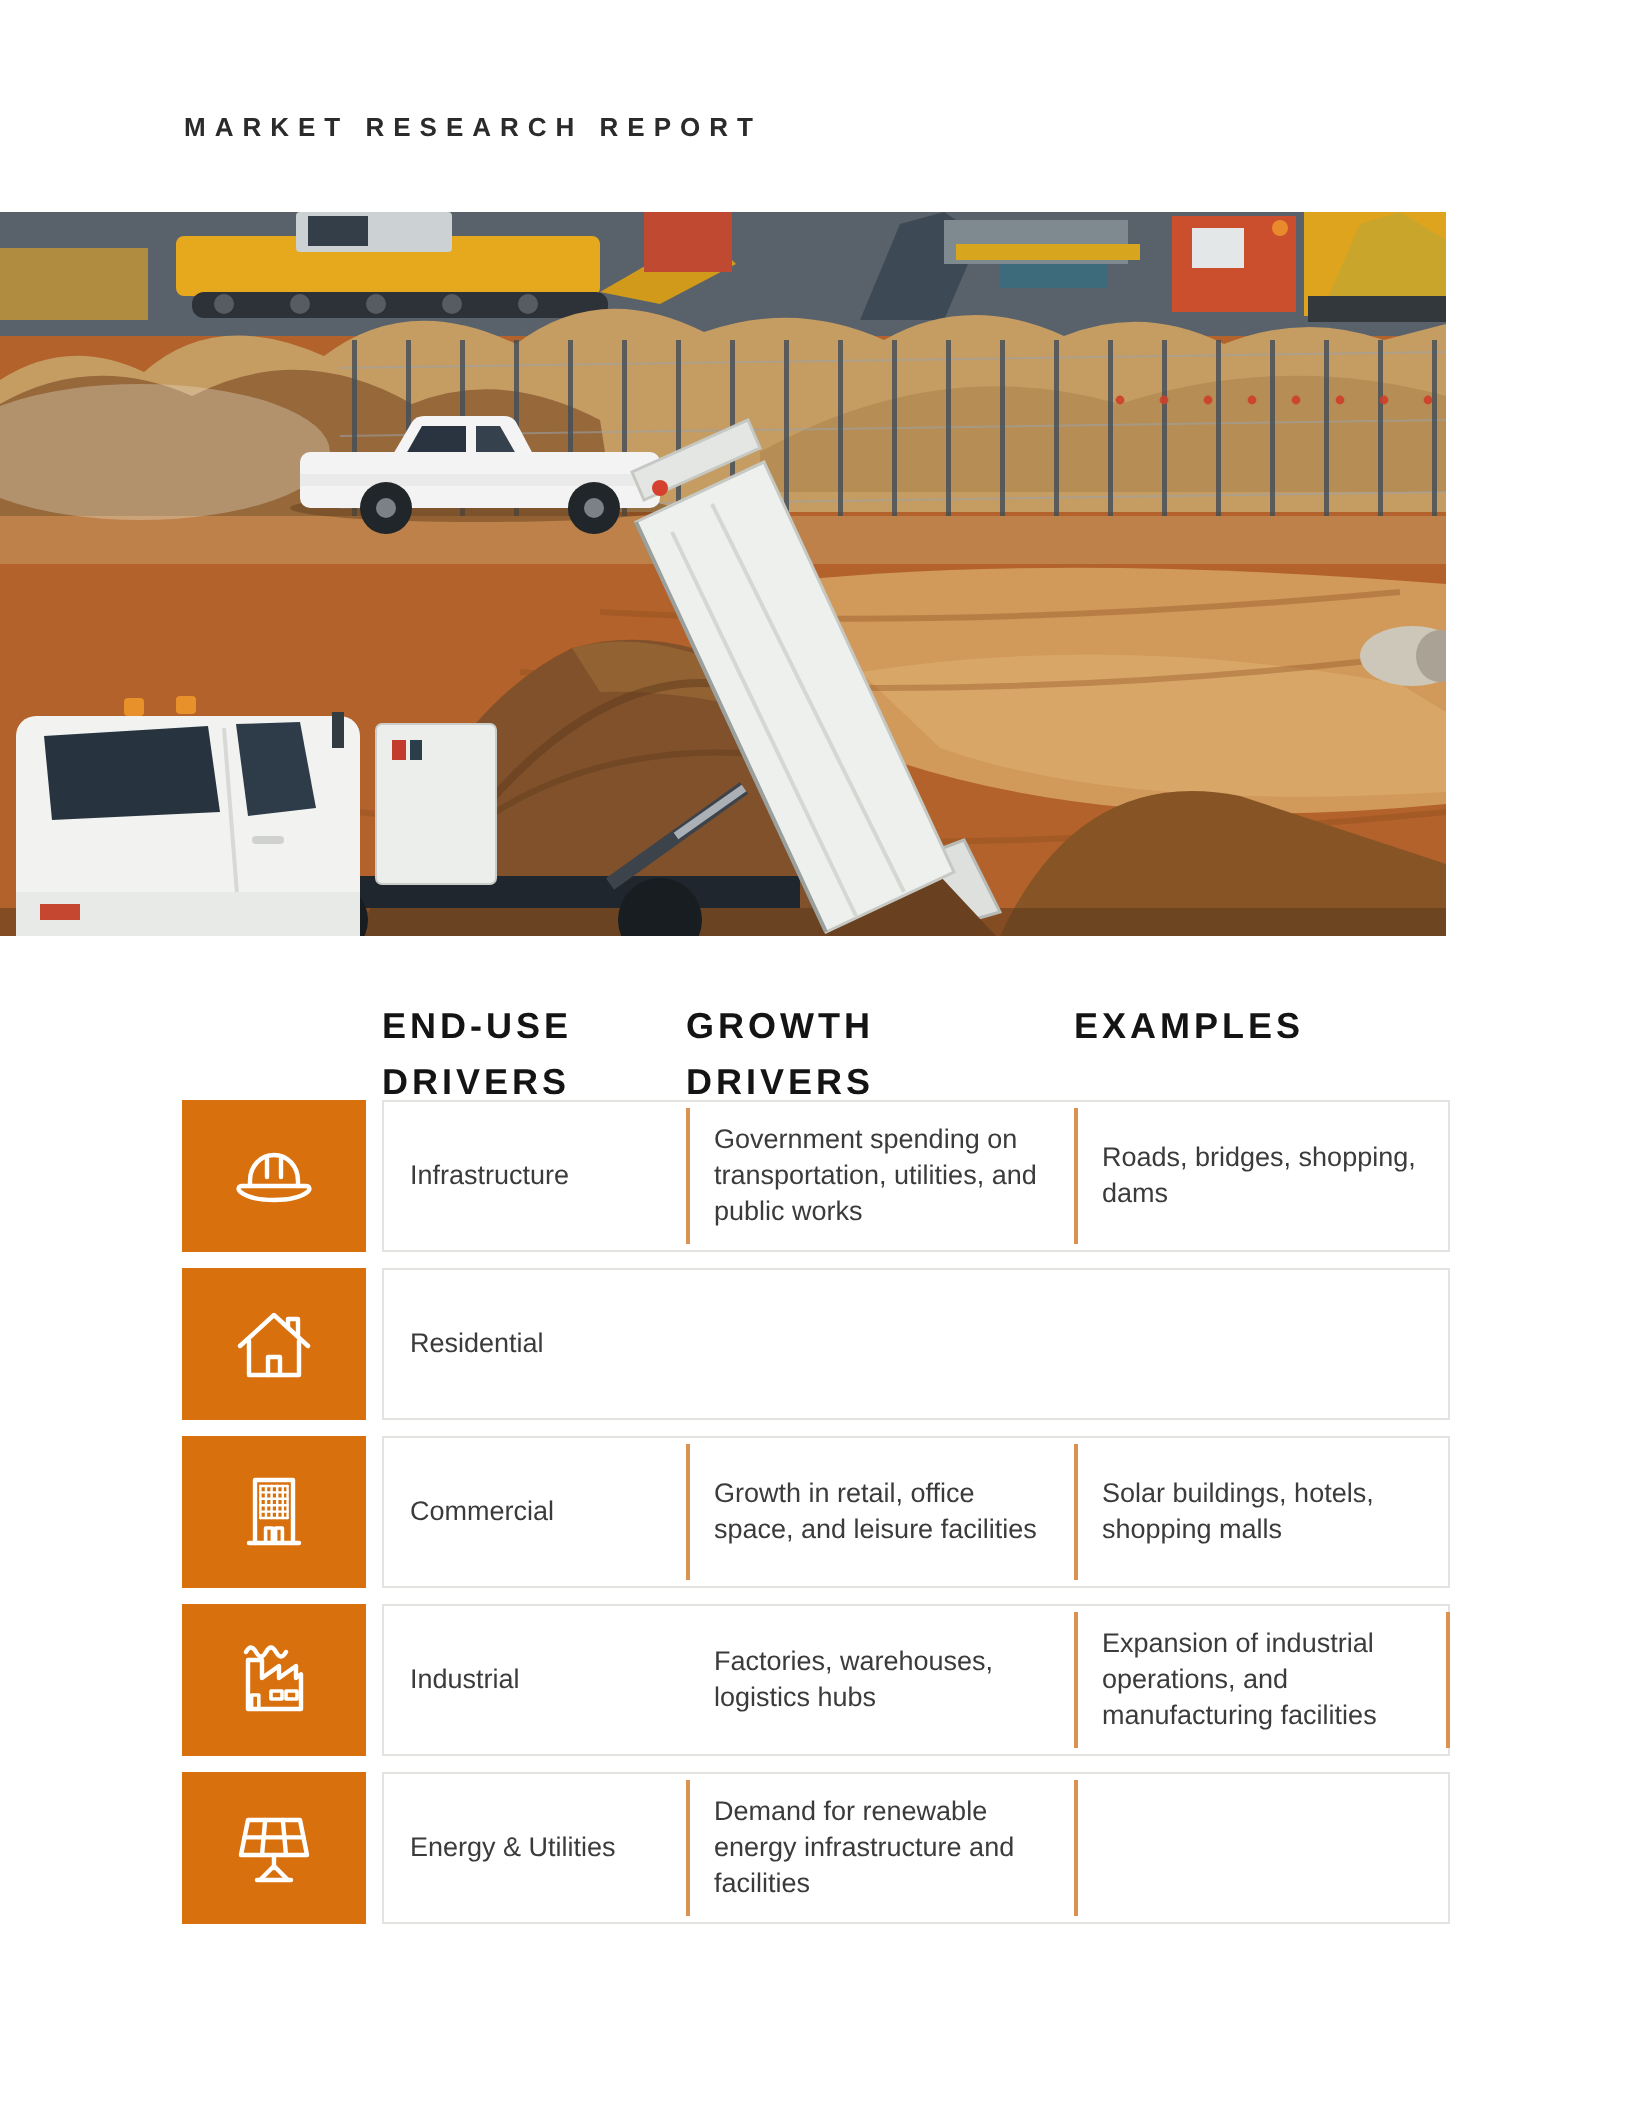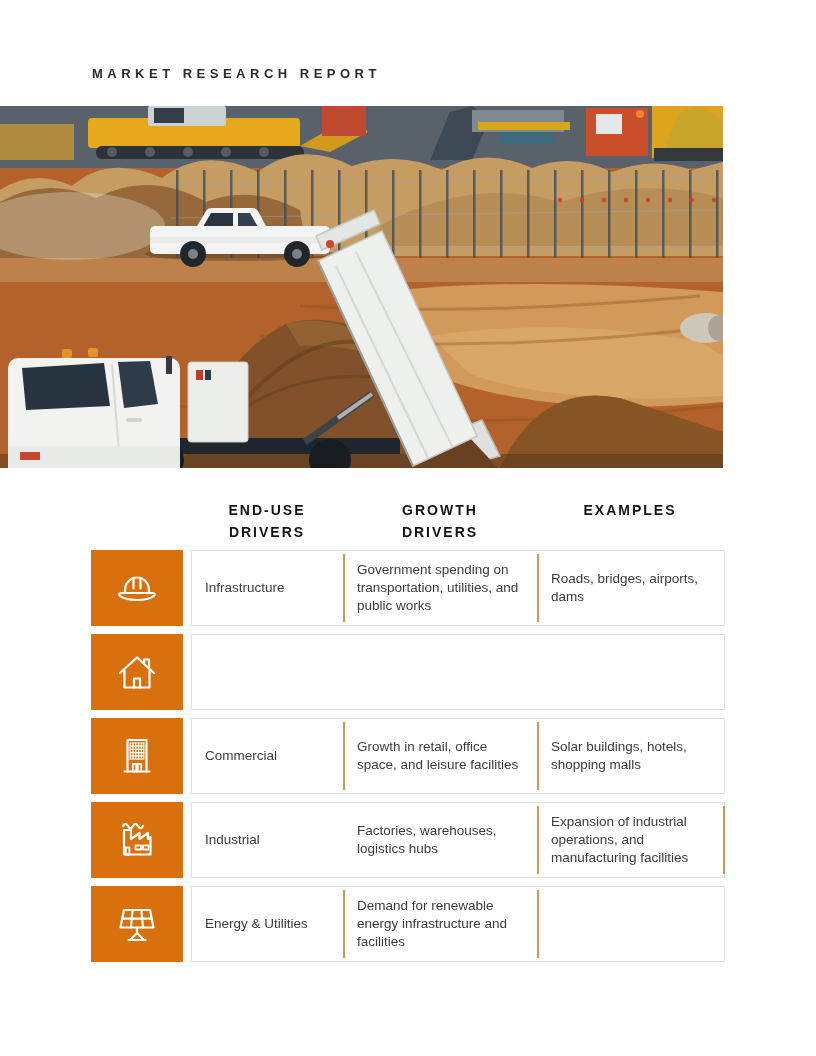--- a/index.html
+++ b/index.html
@@ -1,33 +1,33 @@
 <!DOCTYPE html>
 <html style="--accent: #D8700E; --divider: #DB9250;"><head>
 <meta charset="utf-8">
 <style>
   html,body{margin:0;padding:0;background:#ffffff;}
   .page{
     position:relative;width:816px;height:1056px;background:#fff;
     font-family:"Liberation Sans",sans-serif;overflow:hidden;
   }
   .kicker{
-    position:absolute;left:92px;top:66px;
+    position:absolute;left:92px;top:56px;
     font-size:13px;font-weight:600;letter-spacing:4.5px;color:#2b2b2b;
   }
   .photo{
     position:absolute;left:0;top:106px;width:723px;height:362px;overflow:hidden;
   }
   .photo svg{display:block;width:723px;height:362px;}
   .thead{
     position:absolute;left:191px;top:500px;width:532px;
     display:grid;grid-template-columns:152px 194px 1fr;
   }
   .th{
-    text-align:center;font-size:14px;font-weight:700;letter-spacing:2px;
+    font-size:18px;font-weight:700;letter-spacing:2px;
     color:#141414;line-height:1.55;
   }
   .th span{display:block;}
   .rows{
     position:absolute;left:91px;top:550px;width:634px;
     display:flex;flex-direction:column;gap:8px;
   }
   .row{display:flex;gap:8px;height:76px;}
   .icon-box{
     width:92px;height:76px;flex:none;background:var(--accent,#D8700E);
@@ -194,34 +194,35 @@
       <div class="icon-box">
         <svg class="icn" width="48" height="48" viewBox="0 0 48 48" fill="none" stroke="#fff" stroke-width="2.2" stroke-linecap="round" stroke-linejoin="round">
           <path d="M12 29 V26.5 C12 19 17.3 13.5 24 13.5 C30.7 13.5 36 19 36 26.5 V29"></path>
           <path d="M20.5 15.5 V24.5 M27.5 15.5 V24.5"></path>
           <path d="M8 29 H40 C41.8 29 42.3 30.8 40.9 31.9 C37.6 34.5 31.3 36 24 36 C16.7 36 10.4 34.5 7.1 31.9 C5.7 30.8 6.2 29 8 29 Z"></path>
         </svg>
       </div>
       <div class="card">
         <div class="cell">Infrastructure</div>
         <div class="cell mid">Government spending on transportation, utilities, and public works</div>
-        <div class="cell">Roads, bridges, airports, dams</div>
+        <div class="cell">Roads, bridges, shopping, dams</div>
       </div>
     </div>
 
     <div class="row">
       <div class="icon-box">
         <svg class="icn" width="48" height="48" viewBox="0 0 48 48" fill="none" stroke="#fff" stroke-width="2.2" stroke-linecap="round" stroke-linejoin="round">
           <path d="M7 25 L24 9.5 L41 25"></path>
           <path d="M31 15.8 V11.5 H36 V20.3"></path>
           <path d="M11.5 22.5 V39.5 H36.5 V22.5"></path>
           <path d="M21 39.5 V30.5 H27 V39.5"></path>
         </svg>
       </div>
       <div class="card">
+        <div class="cell">Residential</div>
       </div>
     </div>
 
     <div class="row">
       <div class="icon-box">
         <svg class="icn" width="48" height="48" viewBox="0 0 48 48" fill="none" stroke="#fff" stroke-width="2.2" stroke-linecap="round" stroke-linejoin="round">
           <path d="M14.5 39.5 V8 H33.5 V39.5"></path>
           <path d="M11.5 39.5 H36.5"></path>
           <g stroke-width="1.2">
             <path d="M17.2 11 H30.8 M17.2 14.2 H30.8 M17.2 17.4 H30.8 M17.2 20.6 H30.8 M17.2 23.8 H30.8 M17.2 27 H30.8"></path>

